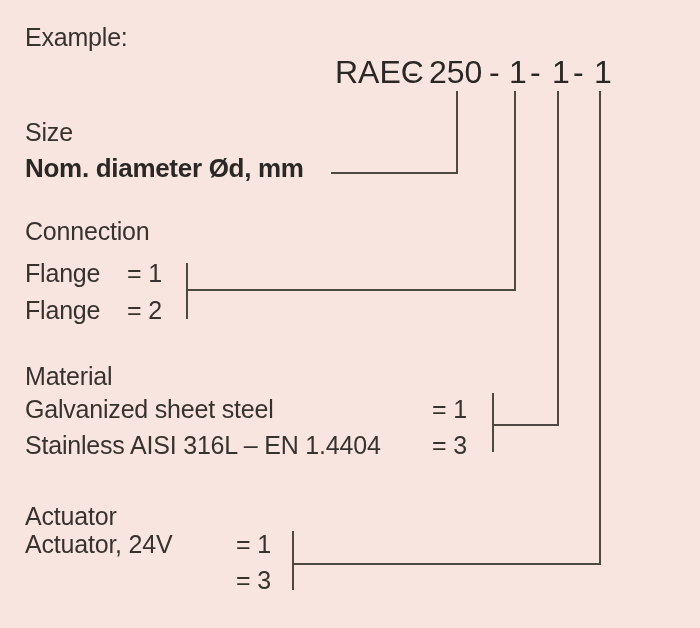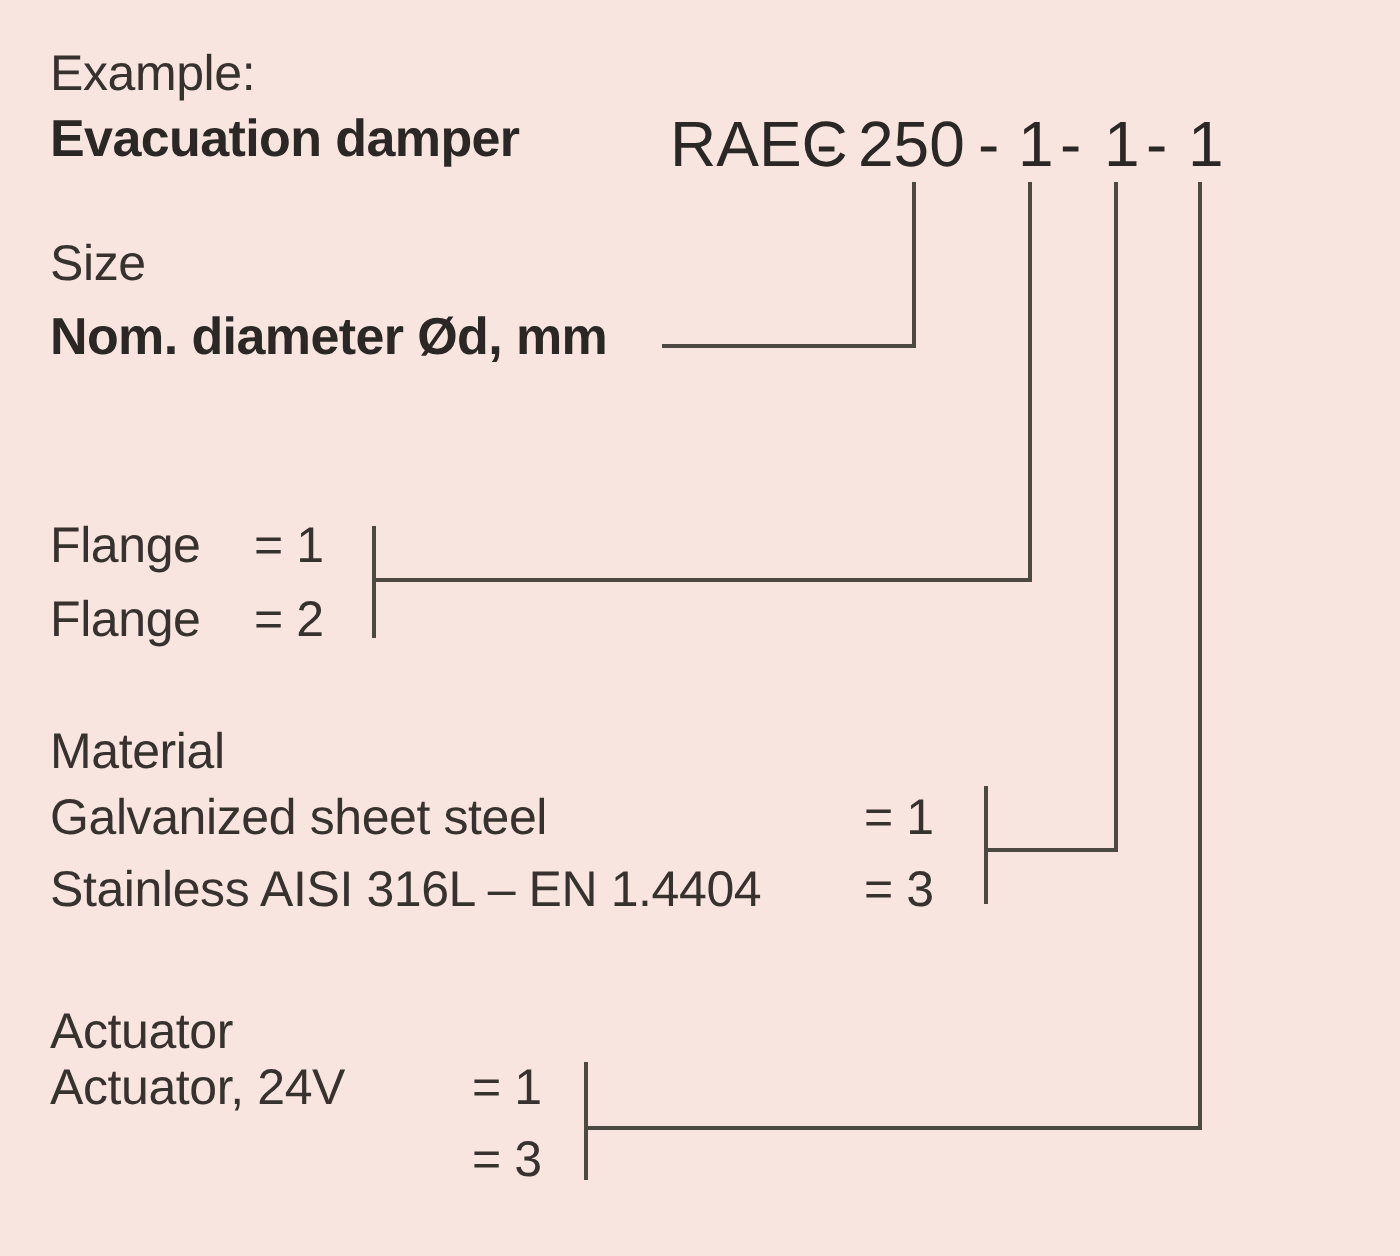--- a/index.html
+++ b/index.html
@@ -79,37 +79,37 @@
 
     <line x1="493" y1="393" x2="493" y2="452"></line>
     <polyline points="493,425 558,425 558,91"></polyline>
 
     <line x1="293" y1="531" x2="293" y2="590"></line>
     <polyline points="293,564 600,564 600,91"></polyline>
   </svg>
 
   <div class="txt" style="left:25px;top:22px">Example:</div>
 
-  <div class="txt bold" style="left:25px;top:54px">Evacuation damper</div>
 
   <div class="row" style="left:0;top:54px">
     <span class="code-seg" style="left:335px">RAEC</span>
     <span class="code-seg" style="left:408px">-</span>
     <span class="code-seg" style="left:429px">250</span>
     <span class="code-seg" style="left:489px">-</span>
     <span class="code-seg" style="left:509px">1</span>
     <span class="code-seg" style="left:530px">-</span>
     <span class="code-seg" style="left:552px">1</span>
     <span class="code-seg" style="left:573px">-</span>
     <span class="code-seg" style="left:594px">1</span>
   </div>
 
   <div class="txt italic" style="left:25px;top:117px">Size</div>
   <div class="txt bold" style="left:25px;top:153px">Nom. diameter Ød, mm</div>
 
+  <div class="txt italic" style="left:25px;top:216px">Connection</div>
   <div class="row txt" style="top:258px">
     <span>Flange</span>
     <span class="val" style="left:102px">= 1</span>
   </div>
   <div class="row txt" style="top:295px">
     <span>Flange</span>
     <span class="val" style="left:102px">= 2</span>
   </div>
 
   <div class="txt italic" style="left:25px;top:361px">Material</div>

